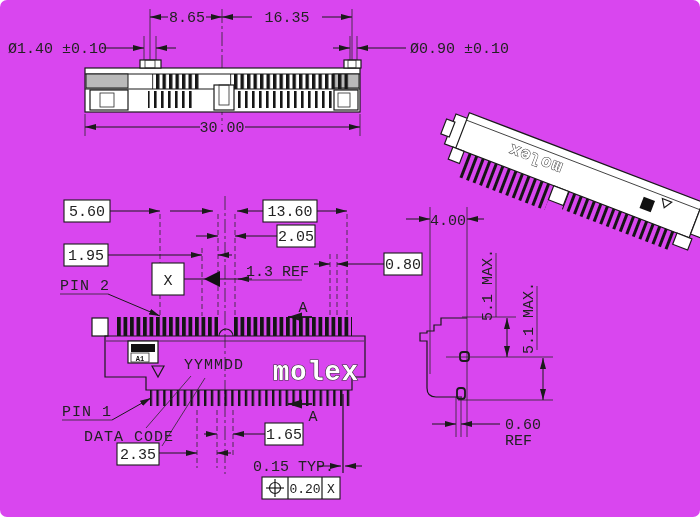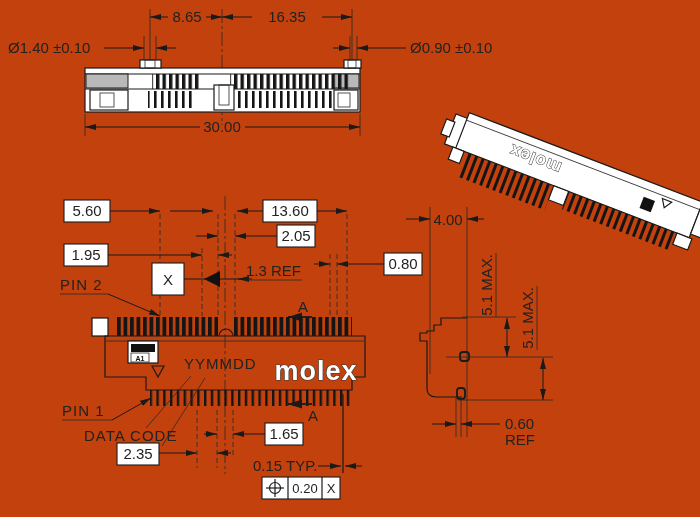--- a/index.html
+++ b/index.html
@@ -1,16 +1,16 @@
 <!DOCTYPE html>
 <html><head>
 <meta charset="utf-8">
 <style>
   html,body{margin:0;padding:0;background:#ffffff;}
-  .stage{width:700px;height:517px;position:relative;background:#c2410c;font-family:Liberation Sans, sans-serif;}
+  .stage{width:700px;height:517px;position:relative;background:#d946ef;font-family:Liberation Mono, monospace;border-radius:7px;}
   svg{display:block;}
   svg line, svg path, svg rect, svg polyline, svg circle{vector-effect:none;}
   .ln{stroke:#1a1a1a;stroke-width:1.2;fill:none;}
   .thk{stroke:#1a1a1a;stroke-width:1.8;fill:none;}
   .thin{stroke:#2a2a2a;stroke-width:0.8;fill:none;}
   .dash{stroke:#2a2a2a;stroke-width:0.8;fill:none;stroke-dasharray:5 3;}
   .cl{stroke:#2a2a2a;stroke-width:0.8;fill:none;stroke-dasharray:14 3 3 3;}
   .dimln{stroke:#1a1a1a;stroke-width:1;fill:none;}
   .dimbox{fill:#ffffff;stroke:#1a1a1a;stroke-width:1.1;}
   .dimtxt{font-size:15px;fill:#222;}

